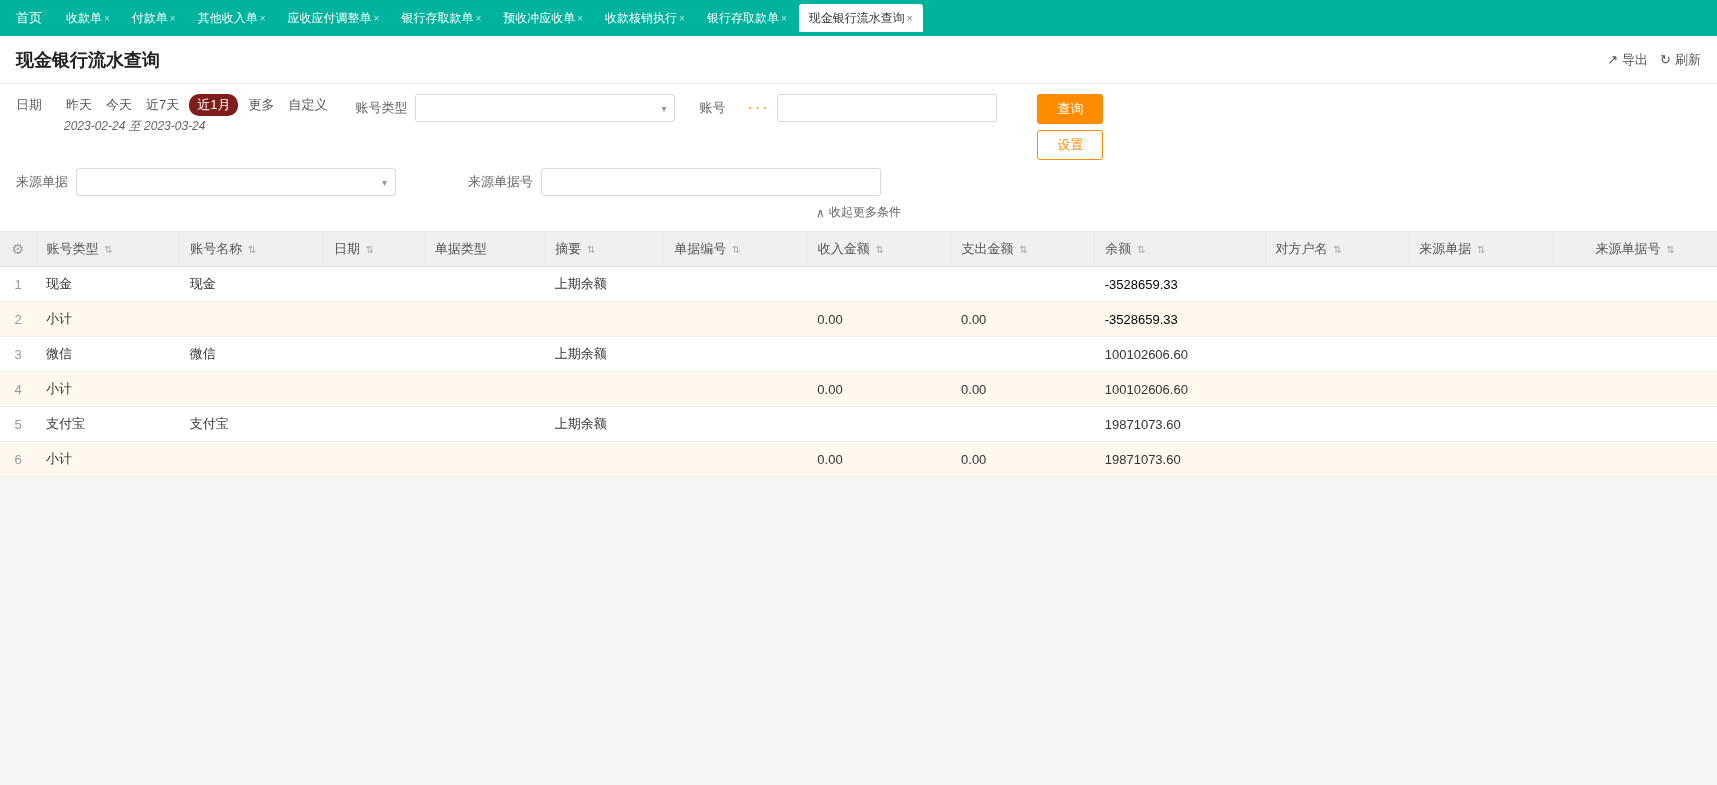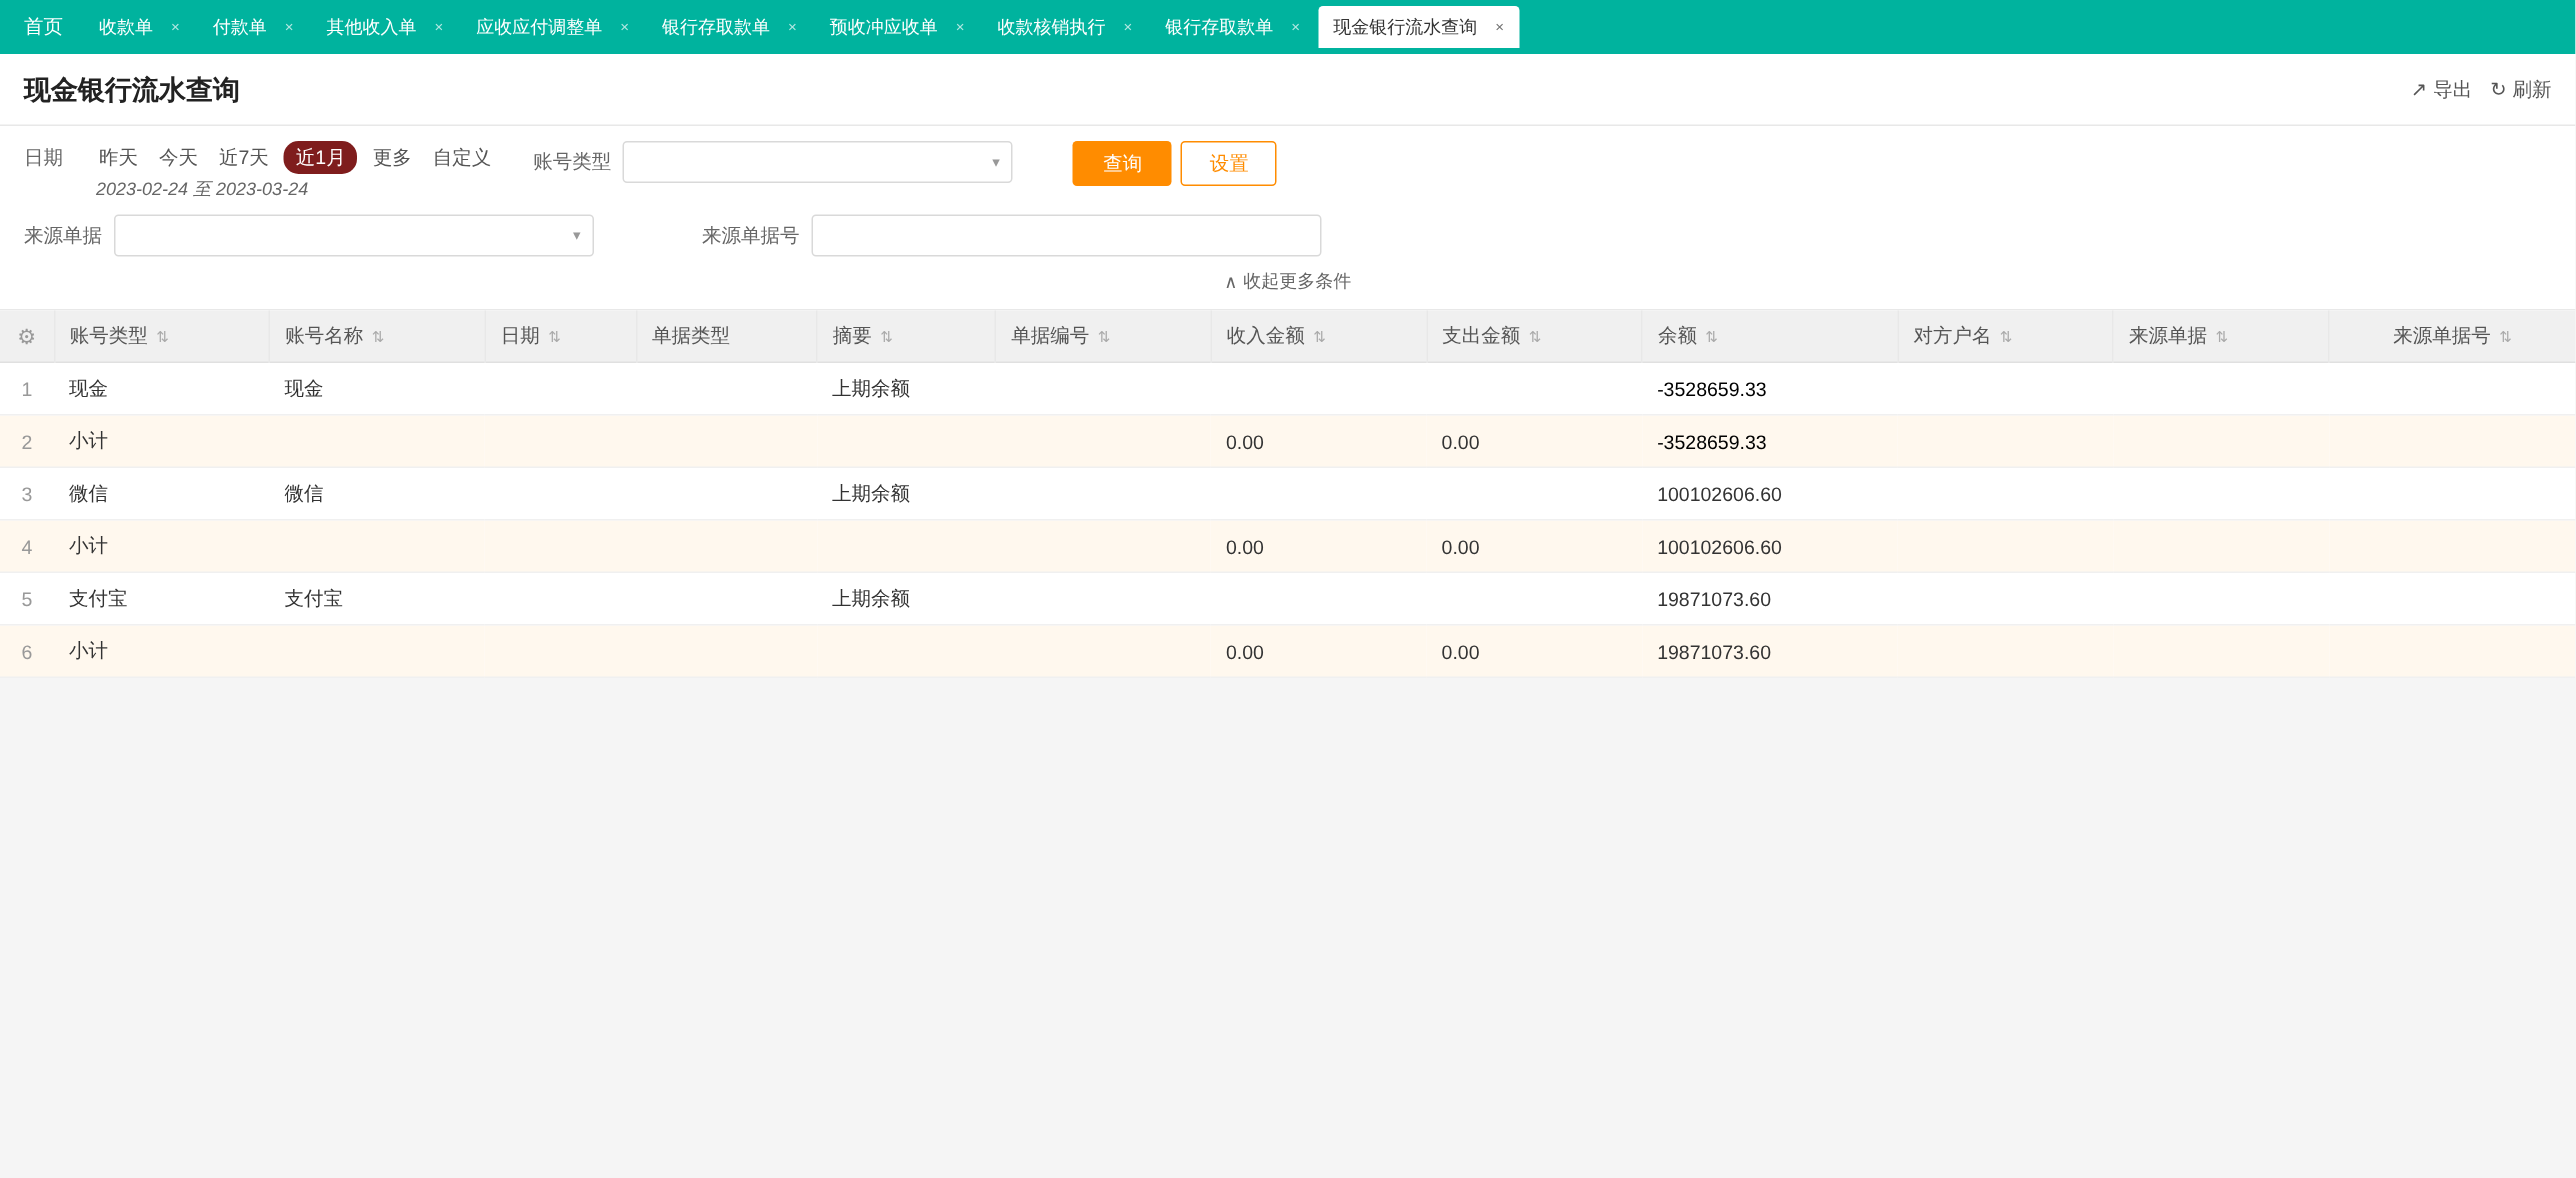--- a/index.html
+++ b/index.html
@@ -18,21 +18,21 @@
     .nav-tab {
       display: flex;
       align-items: center;
       height: 28px;
       padding: 0 10px;
       color: #fff;
       font-size: 12px;
       border-radius: 3px 3px 0 0;
       cursor: pointer;
       white-space: nowrap;
-      gap: 12px;
+      gap: 2px;
     }
     .nav-tab.active {
       background: #fff;
       color: #333;
       border-radius: 3px 3px 0 0;
     }
     .nav-tab .close-icon { font-size: 10px; opacity: 0.7; }
     .nav-home {
       color: #fff;
       font-size: 13px;
@@ -189,21 +189,21 @@
       color: #ff8c00;
       border: 1px solid #ff8c00;
       border-radius: 3px;
       padding: 5px 18px;
       font-size: 13px;
       cursor: pointer;
     }
 
     .action-btns {
       display: flex;
-      flex-direction: row;
+      flex-direction: column;
       gap: 6px;
       margin-left: 16px;
     }
 
     .collapse-row {
       display: flex;
       justify-content: center;
       align-items: center;
       padding: 4px 0 6px 0;
       cursor: pointer;
@@ -338,20 +338,27 @@
     </div>
 
     <div class="filter-group" style="min-width:260px;max-width:320px;">
       <span class="filter-label">账号类型</span>
       <div class="filter-select-wrap" style="flex:1;">
         <span></span>
         <span class="chevron-down">▾</span>
       </div>
     </div>
 
+    <div class="account-no-wrap">
+      <span class="filter-label">账号</span>
+      <span class="account-ellipsis">···</span>
+      <div class="account-input-wrap">
+        <input type="text" style="">
+      </div>
+    </div>
 
     <div class="action-btns">
       <button class="query-btn">查询</button>
       <button class="settings-btn">设置</button>
     </div>
   </div>
 
   <div class="filter-source-row" style="margin-bottom:4px;">
     <div class="filter-group" style="min-width:320px;max-width:420px;">
       <span class="filter-label">来源单据</span>

